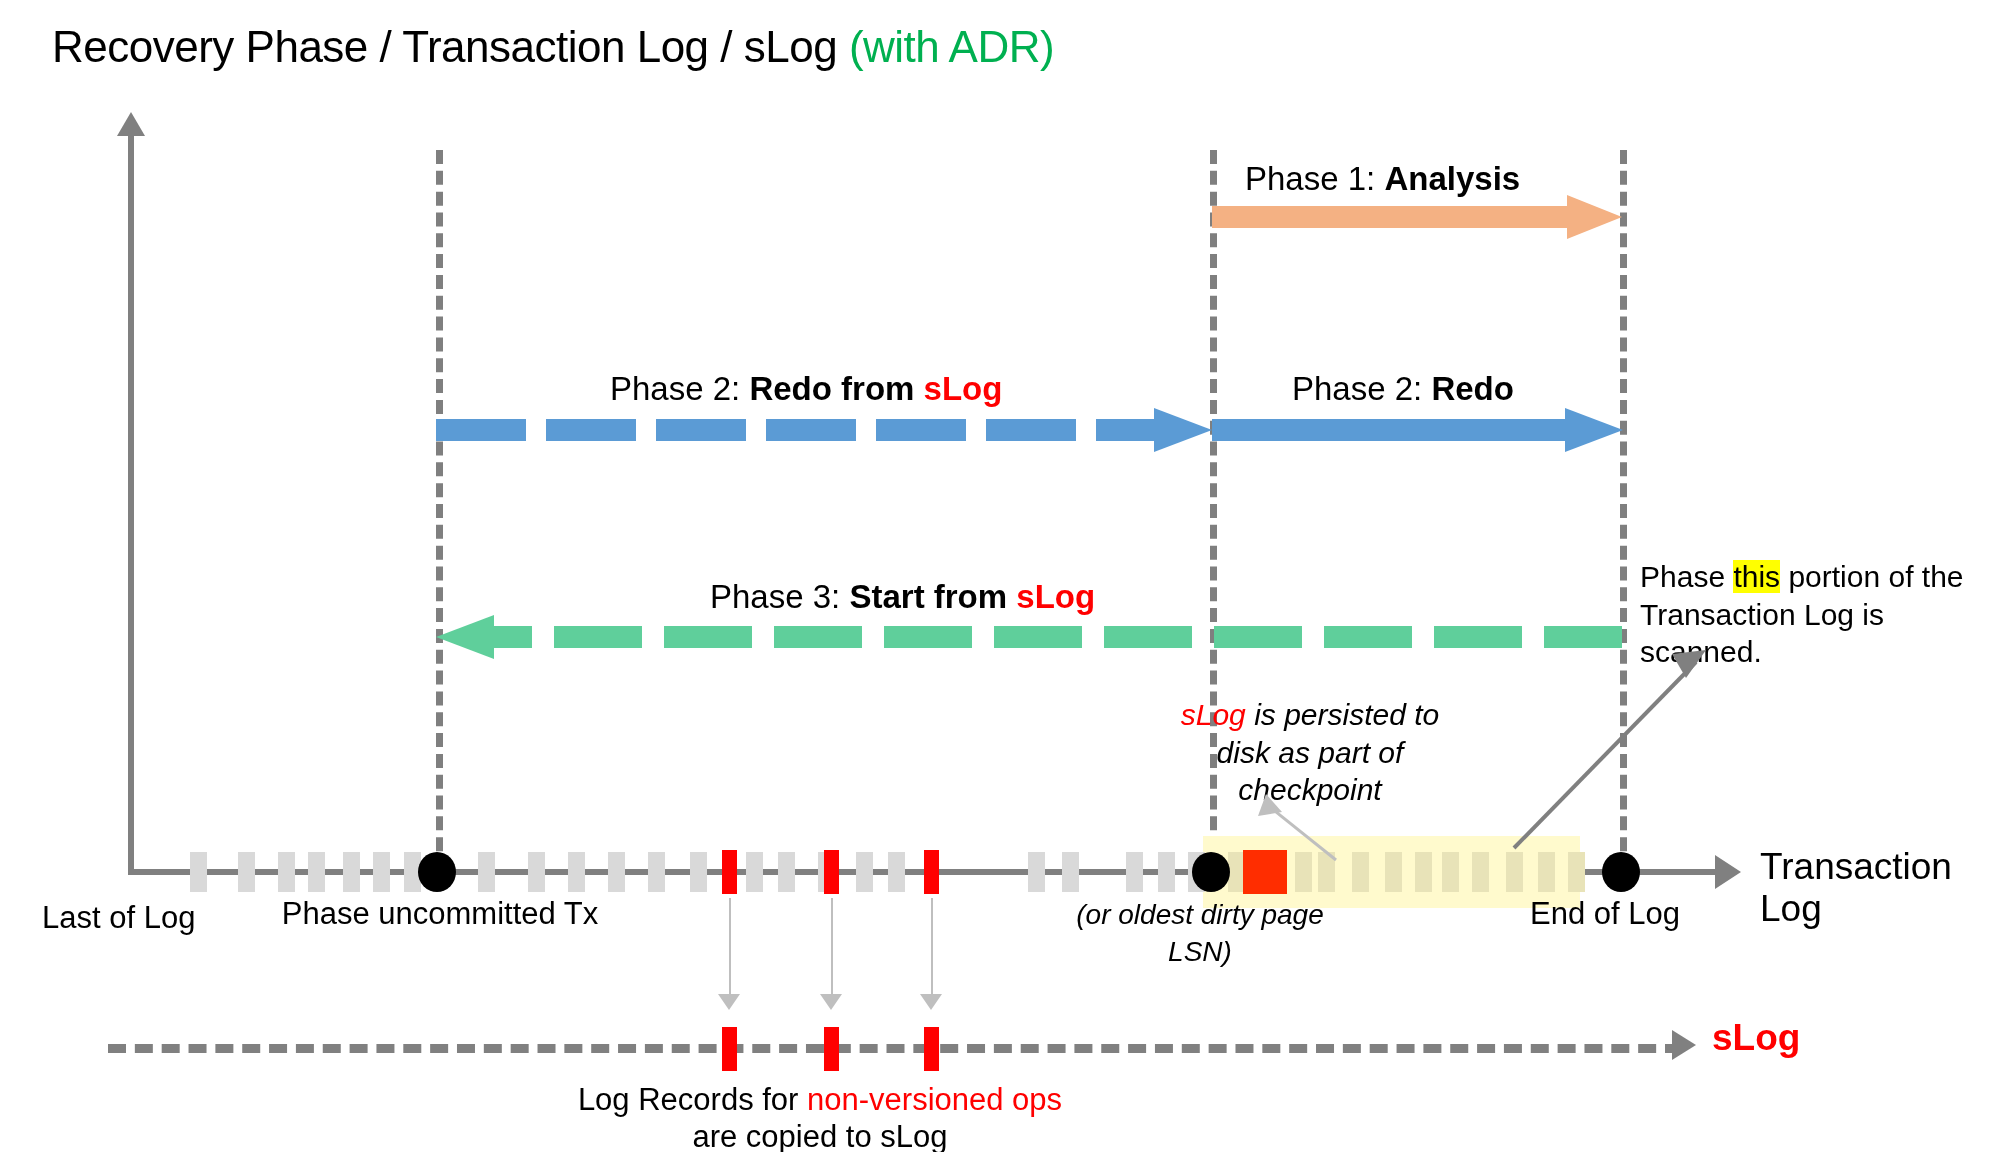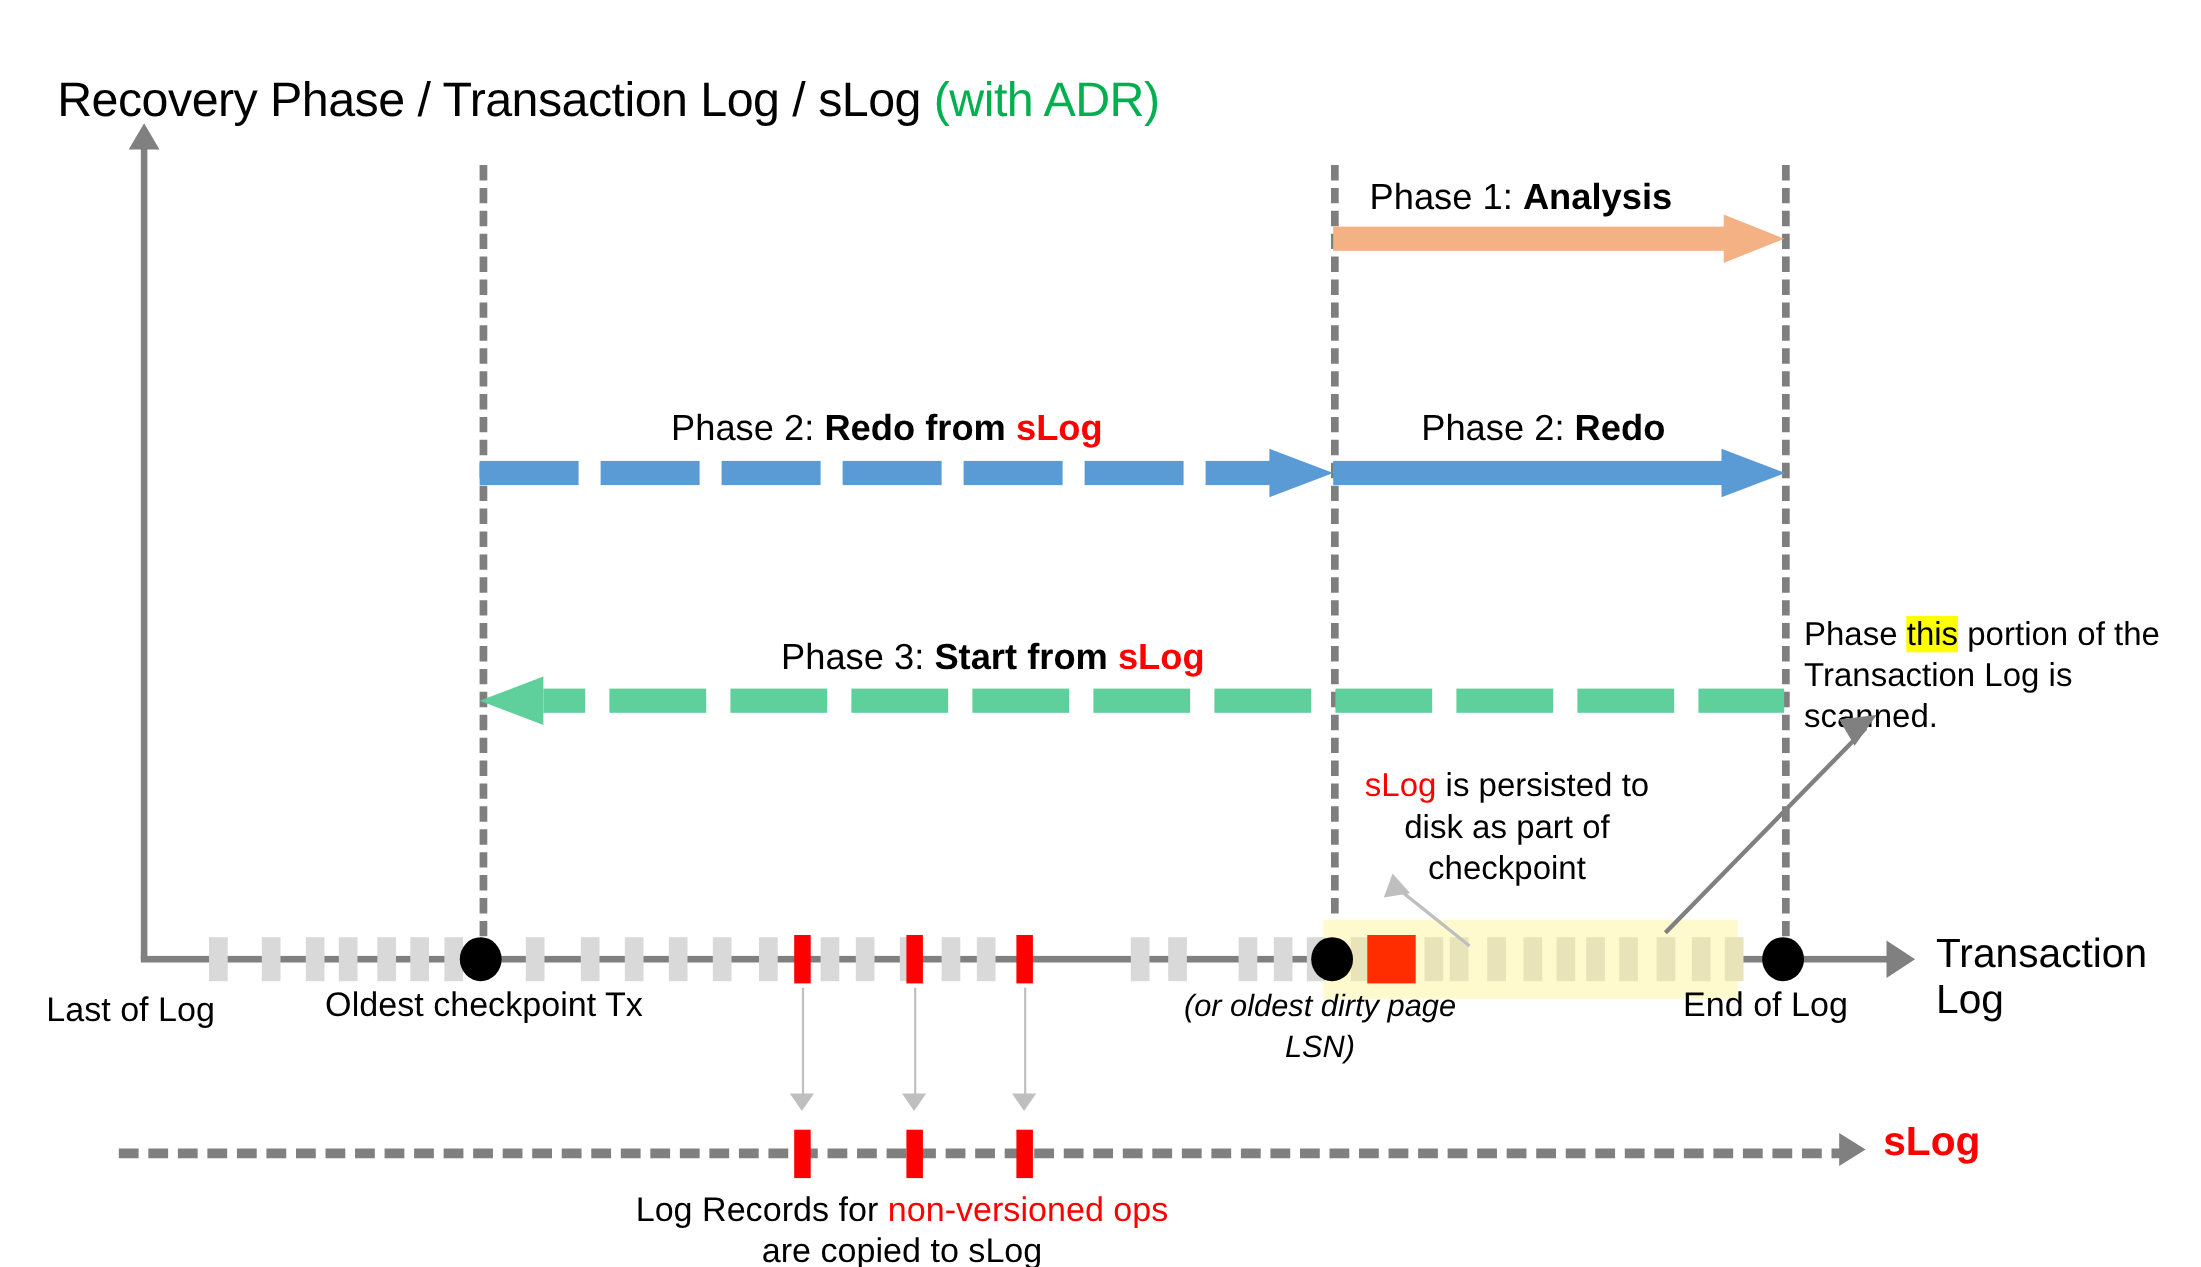--- a/index.html
+++ b/index.html
@@ -2,21 +2,21 @@
 <html><head>
 <meta charset="utf-8">
 <style>
   html,body{margin:0;padding:0;background:#ffffff;}
   body{width:2001px;height:1152px;position:relative;overflow:hidden;
        font-family:"Liberation Sans","DejaVu Sans",sans-serif;color:#000;}
 
   .abs{position:absolute;}
 
   
-  #title{left:52px;top:22px;font-size:44px;letter-spacing:-0.5px;white-space:nowrap;margin-top:44px;}
+  #title{left:52px;top:22px;font-size:44px;letter-spacing:-0.5px;white-space:nowrap;}
   #title .adr{color:#00B050;}
 
   
   .vaxis-line{left:128px;top:130px;width:6px;height:742px;background:#808080;}
   .vaxis-head{left:117px;top:112px;width:0;height:0;
     border-left:14px solid transparent;border-right:14px solid transparent;
     border-bottom:24px solid #808080;}
 
   .tl-line{left:128px;top:869px;width:1593px;height:6px;background:#808080;}
   .tl-head{left:1715px;top:855px;width:0;height:0;
@@ -193,31 +193,31 @@
 
 <div class="abs" id="slog-block"></div>
 
 <div class="node" style="left:418px;"></div>
 <div class="node" style="left:1192px;"></div>
 <div class="node" style="left:1602px;"></div>
 
 <div class="abs axis-cap" style="left:42px;top:900px;">Last of Log</div>
 
 <div class="abs cap center" style="left:270px;top:896px;width:340px;">
-  <div>Oldest checkpoint Tx</div>
+  <div>Phase uncommitted Tx</div>
 </div>
 
 <div class="abs cap center" style="left:1040px;top:896px;width:320px;">
   <div><i>(or oldest dirty page</i></div>
   <div><i>LSN)</i></div>
 </div>
 
 <div class="abs cap" style="left:1530px;top:896px;">End of Log</div>
 
-<div class="abs note" style="left:1220px;top:696px;width:300px;">
+<div class="abs note" style="left:1160px;top:696px;width:300px;font-style:italic;">
   <div><span class="red">sLog</span><span> is persisted to</span></div>
   <div>disk as part of</div>
   <div>checkpoint</div>
 </div>
 <svg class="abs" style="left:1240px;top:790px;" width="110" height="78">
   <line x1="96" y1="70" x2="26" y2="14" stroke="#BFBFBF" stroke-width="3"></line>
   <polygon points="26,4 42,22 18,26" fill="#BFBFBF"></polygon>
 </svg>
 
 <div class="abs note" style="left:1640px;top:558px;width:360px;text-align:left;">

